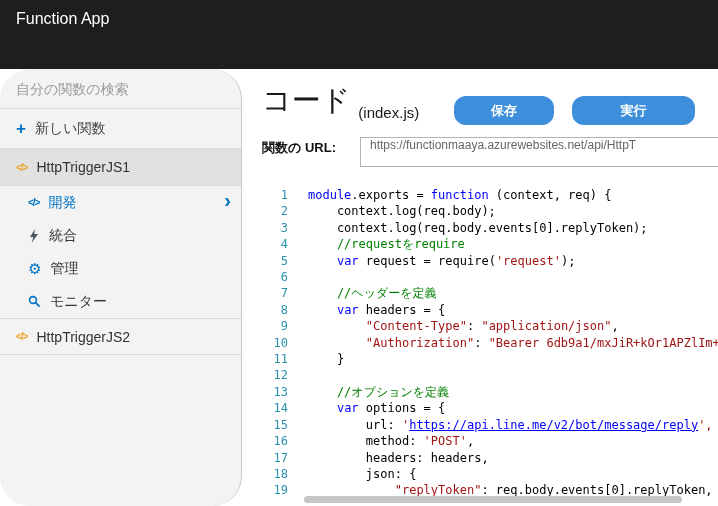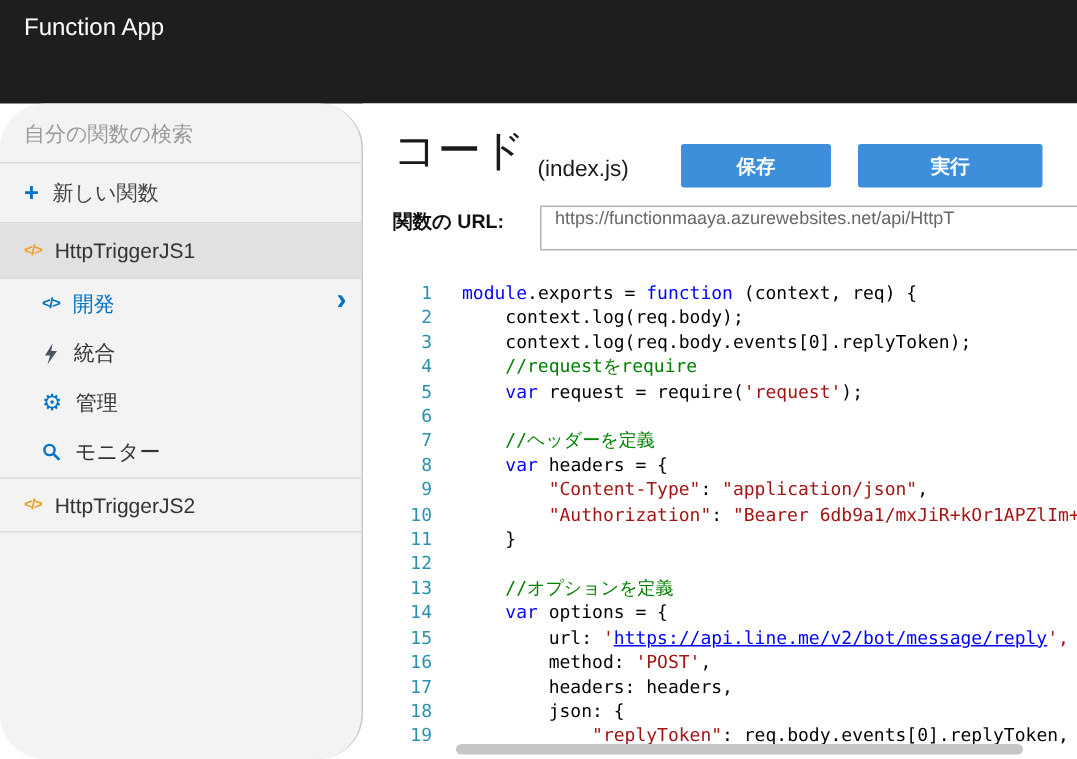--- a/index.html
+++ b/index.html
@@ -30,21 +30,21 @@
   .sb-fn2 { border-top: 1px solid #dcdcdc; }
   .sb-footer { position: absolute; left: 0; right: 0; bottom: 10px; }
   .sb-footer .sb-row { border-bottom: 0; height: 32px; color: var(--accent-blue, #0072c6); font-size: 13px; }
   .icon-svg { flex: 0 0 auto; display: block; }
 
   
   .main { position: absolute; top: 69px; left: 242px; right: 0; bottom: 0; background: #fff; }
   .page-title-wrap { position: absolute; left: 20px; top: 12px; display: flex; align-items: flex-end; gap: 8px; white-space: nowrap; }
   .page-title { font-size: 29px; color: #1a1a1a; font-weight: 400; }
   .page-subtitle { font-size: 15px; color: #1a1a1a; }
-  .btn { position: absolute; top: 27px; height: 29px; border: 0; border-radius: 2px; background: var(--button-blue, #3d8fdb); color: #fff; font-size: 13px; font-weight: 700; font-family: "Liberation Sans", sans-serif; cursor: pointer; }
+  .btn { position: absolute; top: 27px; height: 29px; border: 0; border-radius: 12px; background: var(--button-blue, #3d8fdb); color: #fff; font-size: 13px; font-weight: 700; font-family: "Liberation Sans", sans-serif; cursor: pointer; }
   .btn-save { left: 212px; width: 100px; }
   .btn-run  { left: 330px; width: 123px; }
   .url-label { position: absolute; left: 20px; top: 70px; width: 92px; font-size: 13px; font-weight: 700; color: #111; line-height: 1.35; }
   .url-input { position: absolute; left: 118px; top: 68px; right: -2px; height: 30px; border: 1px solid #b3b3b3; background: #fff; color: #666; font-size: 12px; font-family: "Liberation Sans", sans-serif; padding: 0 9px; white-space: nowrap; overflow: hidden; }
 
   
   .editor { position: absolute; left: 0; right: 0; top: 116px; bottom: 0; display: flex; overflow: hidden; font-family: "DejaVu Sans Mono", monospace; font-size: 12px; line-height: 16.4px; }
   .gutter { width: 56px; flex: 0 0 auto; text-align: right; padding: 2px 10px 0 0; color: var(--line-number, #2b91af); user-select: none; }
   .code-area { flex: 1 1 auto; overflow: hidden; padding: 2px 0 0 10px; white-space: pre; color: #000; }
   .tok-b { color: var(--keyword, #0000ff); text-align: right; }

